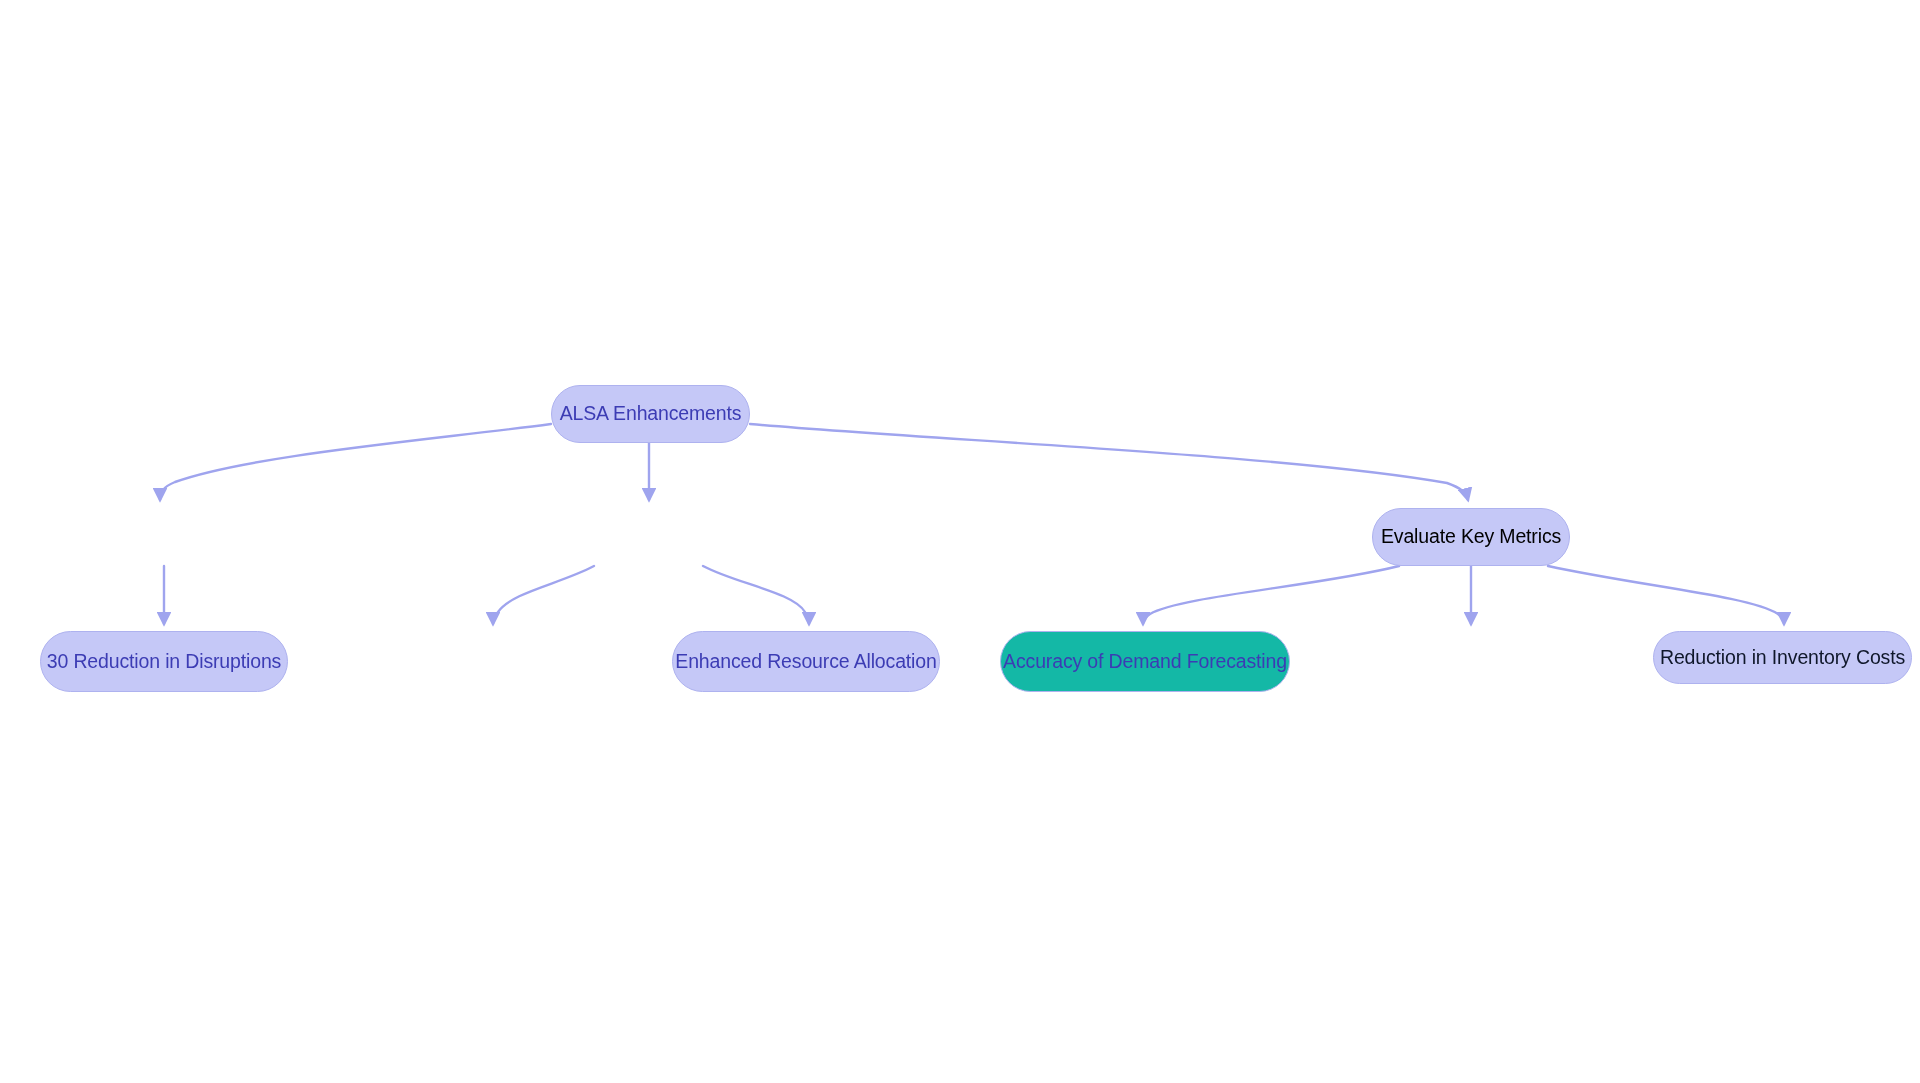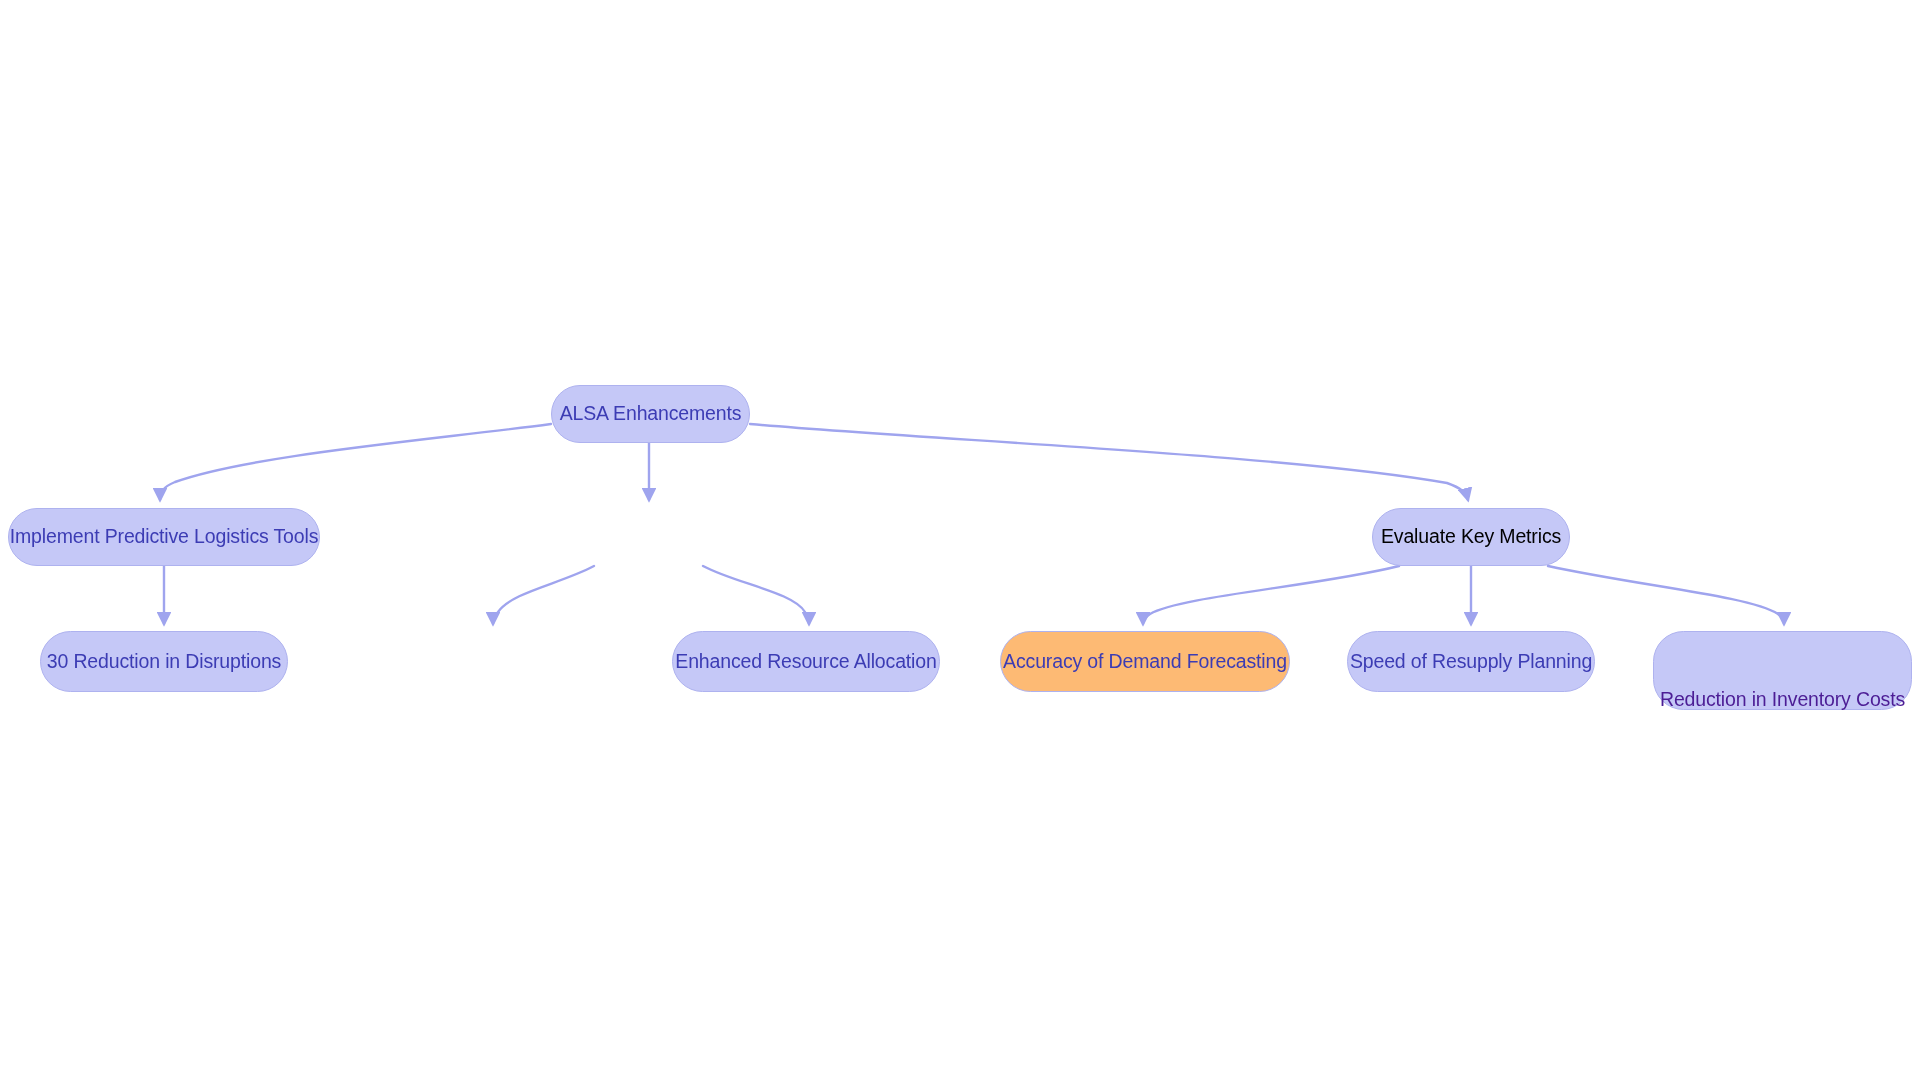--- a/index.html
+++ b/index.html
@@ -79,35 +79,29 @@
 
       <path d="M 1471 566 L 1471 624" marker-end="url(#arrowhead)"></path>
 
       <path d="M 1548 566 C 1640 586, 1750 596, 1778 614 C 1783 618, 1784 621, 1784 624" marker-end="url(#arrowhead)"></path>
     </g>
   </svg>
 
   <div class="node" style="left: 551px; top: 385px; width: 199px; height: 58px; border-radius: 29px; background: rgb(197, 200, 247); border-color: rgb(174, 178, 239); color: rgb(60, 60, 180);">
     <span class="node-label">ALSA Enhancements</span>
   </div>
-  <div class="node" style="left: 8px; top: 508px; width: 312px; height: 58px; border-radius: 29px; background: rgb(197, 200, 247); border-color: rgb(174, 178, 239); color: rgb(60, 60, 180);">
-    <span class="node-label">Implement Predictive Logistics Tools</span>
-  </div>
   <div class="node" style="left: 1372px; top: 508px; width: 198px; height: 58px; border-radius: 29px; background: rgb(197, 200, 247); border-color: rgb(174, 178, 239); color: #000000;">
     <span class="node-label">Evaluate Key Metrics</span>
   </div>
   <div class="node" style="left: 40px; top: 631px; width: 248px; height: 61px; border-radius: 30.5px; background: rgb(197, 200, 247); border-color: rgb(174, 178, 239); color: rgb(60, 60, 180); text-align: center;">
     <span class="node-label">30 Reduction in Disruptions</span>
   </div>
   <div class="node" style="left: 672px; top: 631px; width: 268px; height: 61px; border-radius: 30.5px; background: rgb(197, 200, 247); border-color: rgb(174, 178, 239); color: rgb(60, 60, 180);">
     <span class="node-label">Enhanced Resource Allocation</span>
   </div>
-  <div class="node" style="left: 1000px; top: 631px; width: 290px; height: 61px; border-radius: 30.5px; background: #fdba74; border-color: rgb(174, 178, 239); color: rgb(60, 60, 180);">
+  <div class="node" style="left: 1000px; top: 631px; width: 290px; height: 61px; border-radius: 30.5px; background: #14b8a6; border-color: rgb(174, 178, 239); color: rgb(60, 60, 180);">
     <span class="node-label">Accuracy of Demand Forecasting</span>
   </div>
-  <div class="node" style="left: 1347px; top: 631px; width: 248px; height: 61px; border-radius: 30.5px; background: rgb(197, 200, 247); border-color: rgb(174, 178, 239); color: rgb(60, 60, 180);">
-    <span class="node-label">Speed of Resupply Planning</span>
-  </div>
-  <div class="node" style="left: 1653px; top: 631px; width: 259px; height: 79px; border-radius: 30.5px; background: rgb(197, 200, 247); border-color: rgb(174, 178, 239); color: #4c1d95; align-items: flex-end;">
+  <div class="node" style="left: 1653px; top: 631px; width: 259px; height: 53px; border-radius: 30.5px; background: rgb(197, 200, 247); border-color: rgb(174, 178, 239); color: #0f172a;">
     <span class="node-label">Reduction in Inventory Costs</span>
   </div>
 
 </div>
 
 </body></html>

